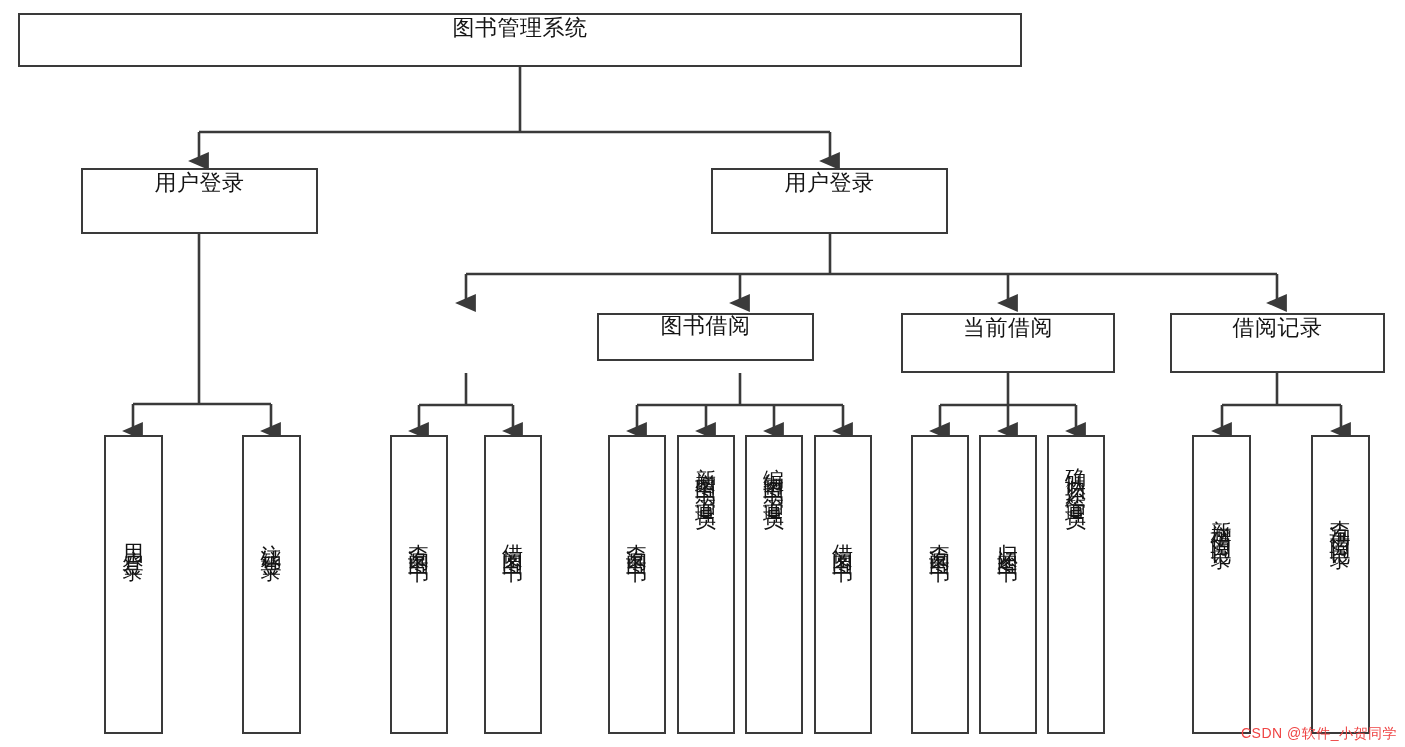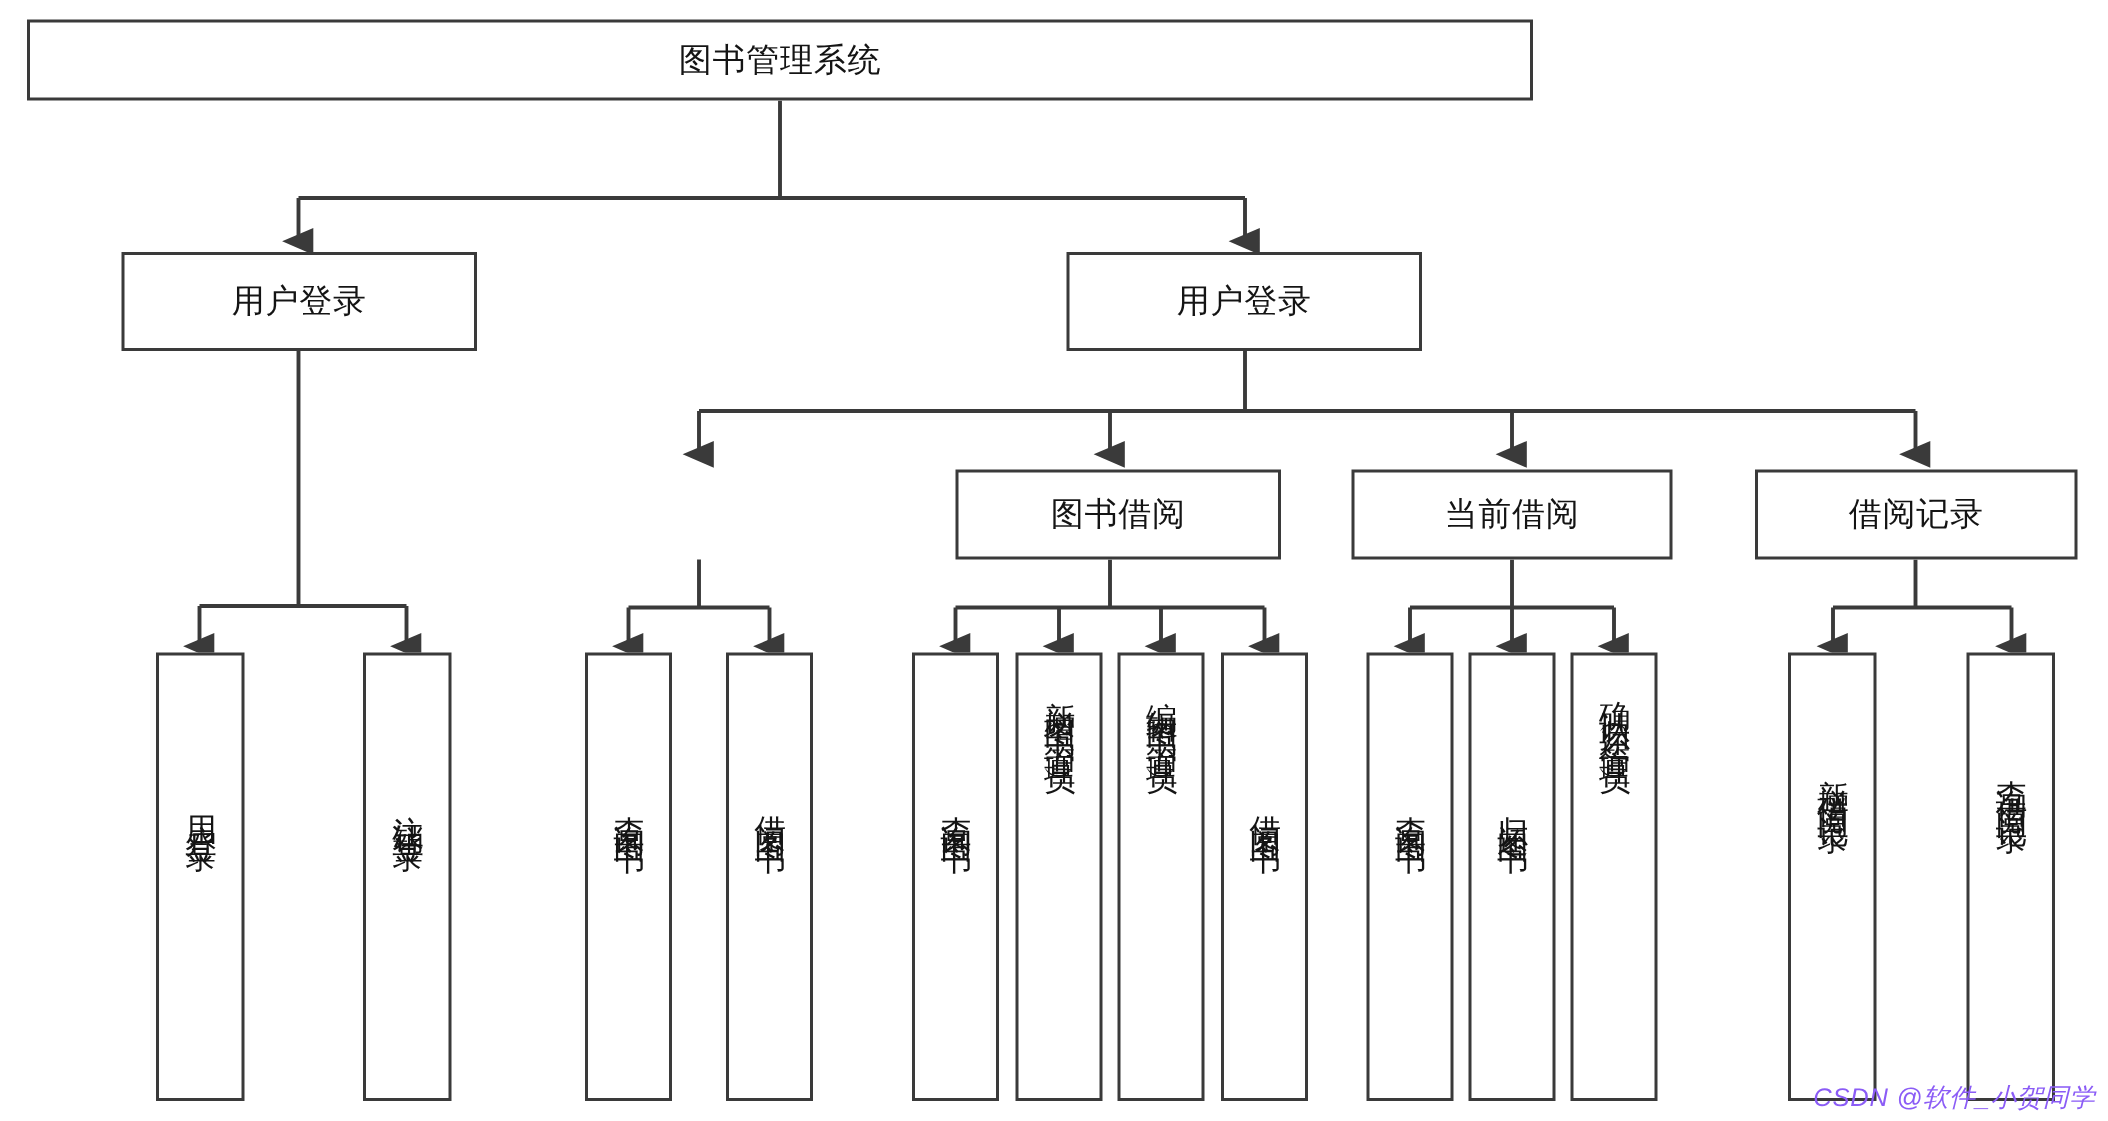--- a/index.html
+++ b/index.html
@@ -24,21 +24,21 @@
     width: 1405px;
     height: 747px;
     pointer-events: none;
   }
   .node {
     position: absolute;
     box-sizing: border-box;
     background: #ffffff;
     border: 2.5px solid #3a3a3a;
     display: flex;
-    align-items: center;
+    align-items: flex-start;
     justify-content: center;
     color: #1a1a1a;
   }
   .node-label {
     font-size: 22px;
     line-height: 1.15;
     letter-spacing: 0.5px;
     white-space: nowrap;
     color: #141414;
   }
@@ -58,25 +58,24 @@
   .node.vertical.mid .node-label {
     margin-top: 76px;
   }
   .node.vertical.mid2 .node-label {
     margin-top: 52px;
   }
   .watermark {
     position: absolute;
     right: 8px;
     bottom: 4px;
-    font-size: 17px;
-    color: #8b5cf6;
+    font-size: 14px;
+    color: #ef4444;
     letter-spacing: 0.5px;
     white-space: nowrap;
-    font-style: italic;
   }
 </style>
 </head>
 <body>
 
 <div id="canvas">
 
   <svg id="edges" viewBox="0 0 1405 747" xmlns="http://www.w3.org/2000/svg">
     <defs>
       <marker id="arr" markerWidth="9" markerHeight="9" refX="3.4" refY="4.2" orient="auto" markerUnits="strokeWidth">
@@ -135,21 +134,21 @@
 
   <div class="node" style="left:81px; top:168px; width:237px; height:66px;">
     <span class="node-label">用户登录</span>
   </div>
 
   <div class="node" style="left:711px; top:168px; width:237px; height:66px;">
     <span class="node-label">用户登录</span>
   </div>
 
 
-  <div class="node" style="left:637px; top:313px; width:217px; height:60px;">
+  <div class="node" style="left:597px; top:313px; width:217px; height:48px;font-family:Liberation Mono, monospace;">
     <span class="node-label">图书借阅</span>
   </div>
 
   <div class="node" style="left:901px; top:313px; width:214px; height:60px;">
     <span class="node-label">当前借阅</span>
   </div>
 
   <div class="node" style="left:1170px; top:313px; width:215px; height:60px;">
     <span class="node-label">借阅记录</span>
   </div>

